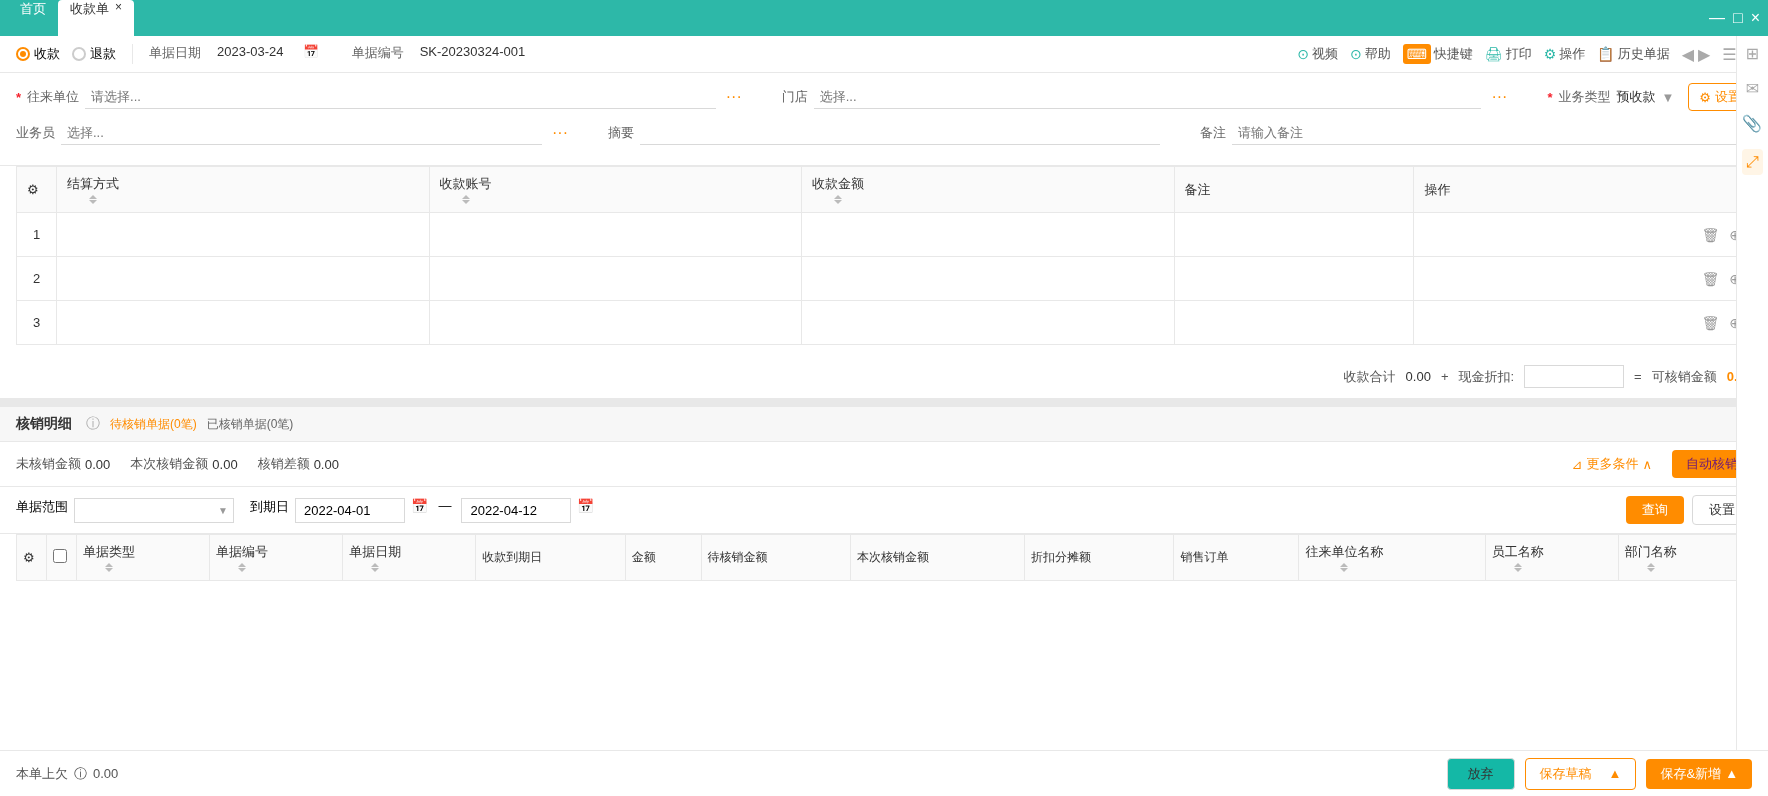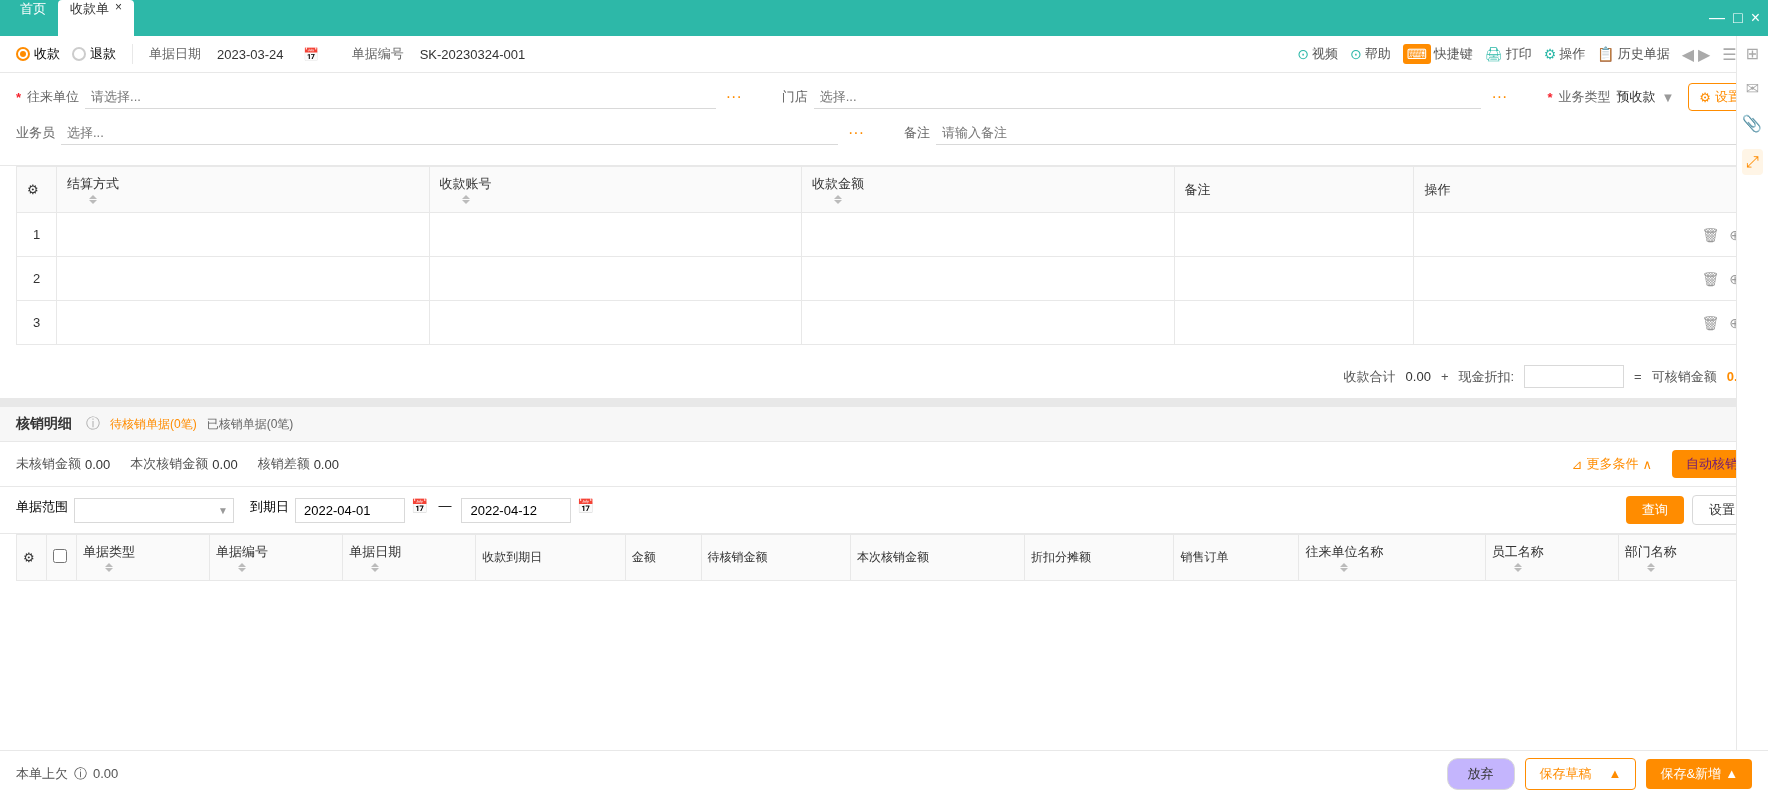--- a/index.html
+++ b/index.html
@@ -48,21 +48,20 @@
     .main-content {
       background: #fff;
       margin: 0;
       height: calc(796px - 36px);
       overflow-y: auto;
     }
 
     
     .toolbar-row {
       display: flex;
-      align-items: center;
       padding: 8px 16px;
       border-bottom: 1px solid #e8e8e8;
       background: #fff;
       gap: 16px;
     }
     .radio-group {
       display: flex;
       align-items: center;
       gap: 12px;
     }
@@ -508,24 +507,24 @@
       gap: 6px;
       color: #555;
     }
     .bottom-btns {
       margin-left: auto;
       display: flex;
       align-items: center;
       gap: 10px;
     }
     .btn-abandon {
-      background: #c4b5fd;
+      background: #14b8a6;
       border: 1px solid #d9d9d9;
       padding: 6px 20px;
-      border-radius: 11px;
+      border-radius: 4px;
       cursor: pointer;
       font-size: 13px;
       color: #333;
     }
     .btn-draft {
       background: #fff;
       border: 1px solid #ff8c00;
       color: #ff8c00;
       padding: 6px 14px;
       border-radius: 4px;
@@ -679,20 +678,24 @@
           <span>⚙</span>
           <span>设置</span>
         </button>
       </div>
     </div>
     <div class="form-row">
       <div class="form-field">
         <span class="field-label">业务员</span>
         <input class="form-input" type="text" placeholder="选择..." style="">
         <span class="more-btn">···</span>
+      </div>
+      <div class="form-field" style="margin-left:40px">
+        <span class="field-label">摘要</span>
+        <input class="form-input" type="text" style="">
       </div>
       <div class="form-field" style="margin-left:40px">
         <span class="field-label">备注</span>
         <input class="form-input" type="text" placeholder="请输入备注" style="">
       </div>
     </div>
   </div>
 
   <div class="table-section">
     <table class="data-table">

